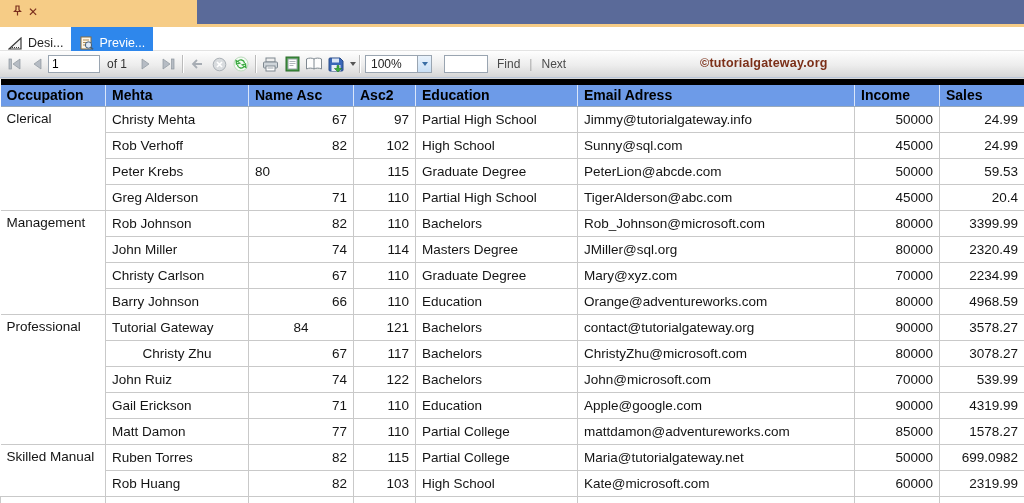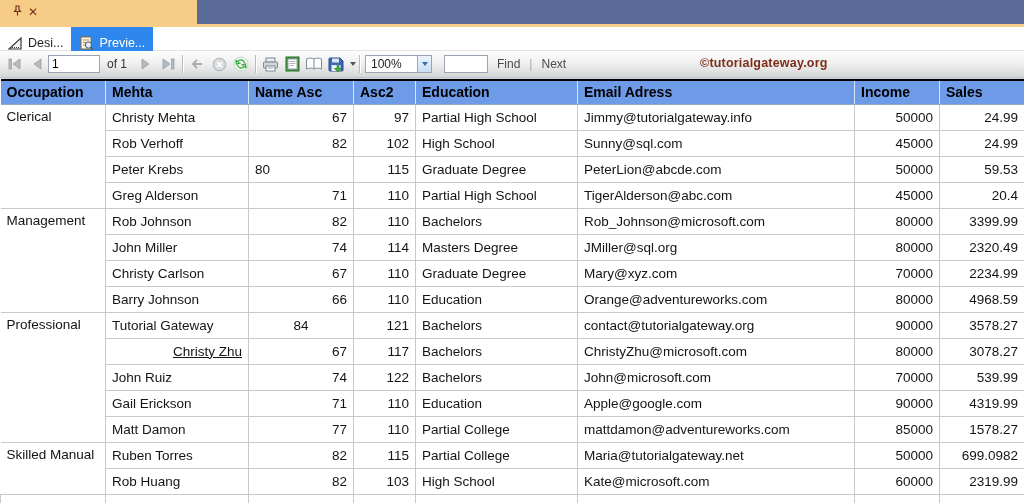--- a/index.html
+++ b/index.html
@@ -64,21 +64,21 @@
   
   .report-area { height:425px; background:#fff; border-top:1px solid #d7d7d7; }
   table.report { width:1024px; border-collapse:collapse; table-layout:fixed;
     font-size:13.5px; color:#141414; }
   col.c-occ{width:105px} col.c-name{width:143px} col.c-nameasc{width:105px}
   col.c-asc2{width:62px} col.c-edu{width:162px} col.c-email{width:277px}
   col.c-income{width:85px} col.c-sales{width:85px}
   th { height:24px; background:var(--header_bg); color:#000; font-size:14px;
     font-weight:bold; text-align:left; padding:0 6px;
     border-right:1px solid rgba(255,255,255,.75);
-    border-top:2px solid #000000; border-bottom:1px solid #9ab; }
+    border-top:6px solid #000000; border-bottom:1px solid #9ab; }
   td { height:26px; border:1px solid var(--cell_border); padding:0 6px;
     white-space:nowrap; overflow:hidden; background:#fff; }
   td.occ-cell { vertical-align:top; padding-top:4px; line-height:1.25;
     white-space:normal; border-left:none; }
   tr.stub td { height:9px; border-bottom:none; }
 </style>
 </head>
 <body>
 
 <div class="doc-bar">
@@ -313,21 +313,21 @@
           <td class="occ-cell" rowspan="5">Professional</td>
           <td style="text-align: left;">Tutorial Gateway</td>
           <td style="text-align: center;">84</td>
           <td style="text-align: right;">121</td>
           <td style="text-align: left;">Bachelors</td>
           <td style="text-align: left;">contact@tutorialgateway.org</td>
           <td style="text-align: right;">90000</td>
           <td style="text-align: right;">3578.27</td>
         </tr>
         <tr>
-          <td style="text-align: right; text-decoration: underline;">Christy Zhu</td>
+          <td style="text-align: center;">Christy Zhu</td>
           <td style="text-align: right;">67</td>
           <td style="text-align: right;">117</td>
           <td style="text-align: left;">Bachelors</td>
           <td style="text-align: left;">ChristyZhu@microsoft.com</td>
           <td style="text-align: right;">80000</td>
           <td style="text-align: right;">3078.27</td>
         </tr>
         <tr>
           <td style="text-align: left;">John Ruiz</td>
           <td style="text-align: right;">74</td>

